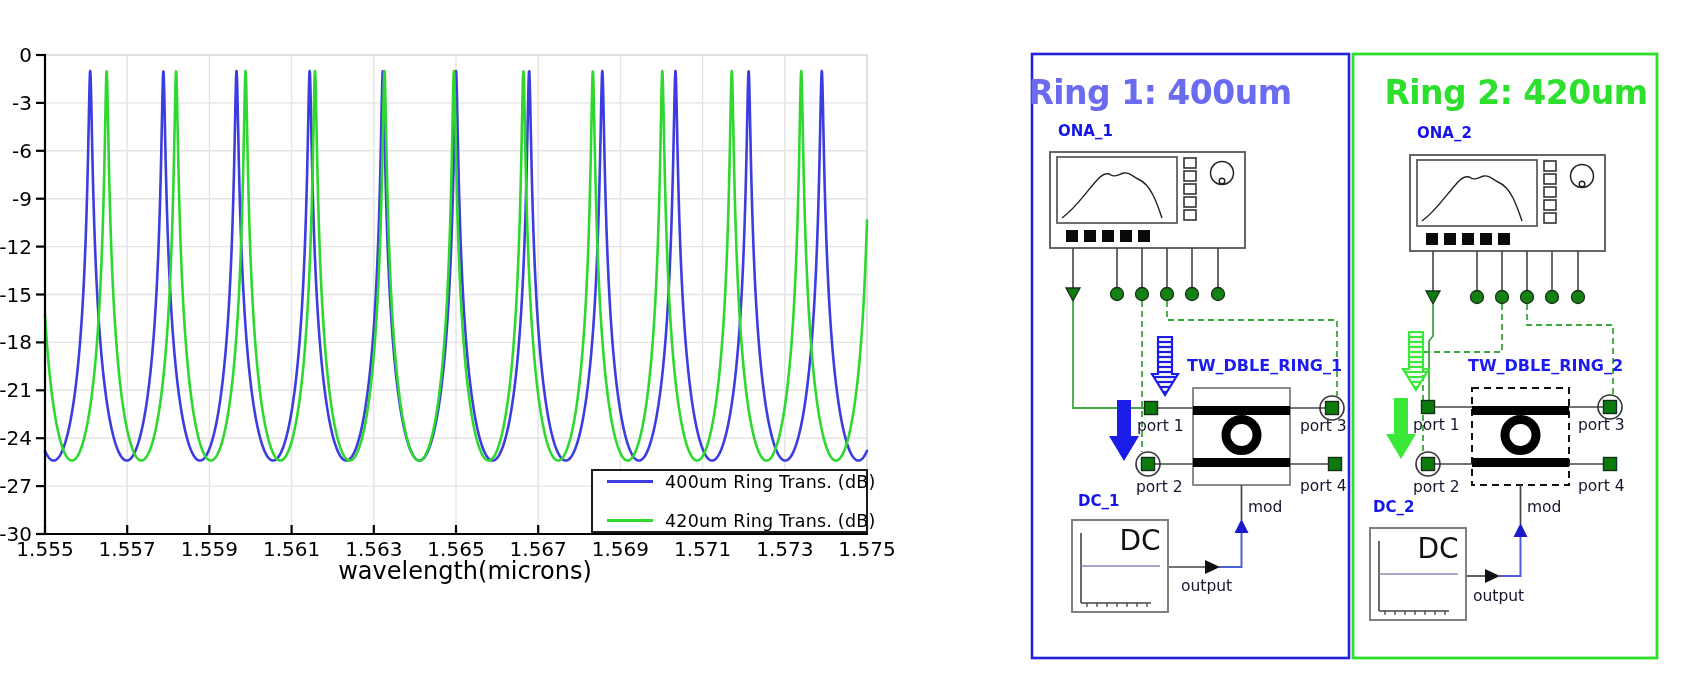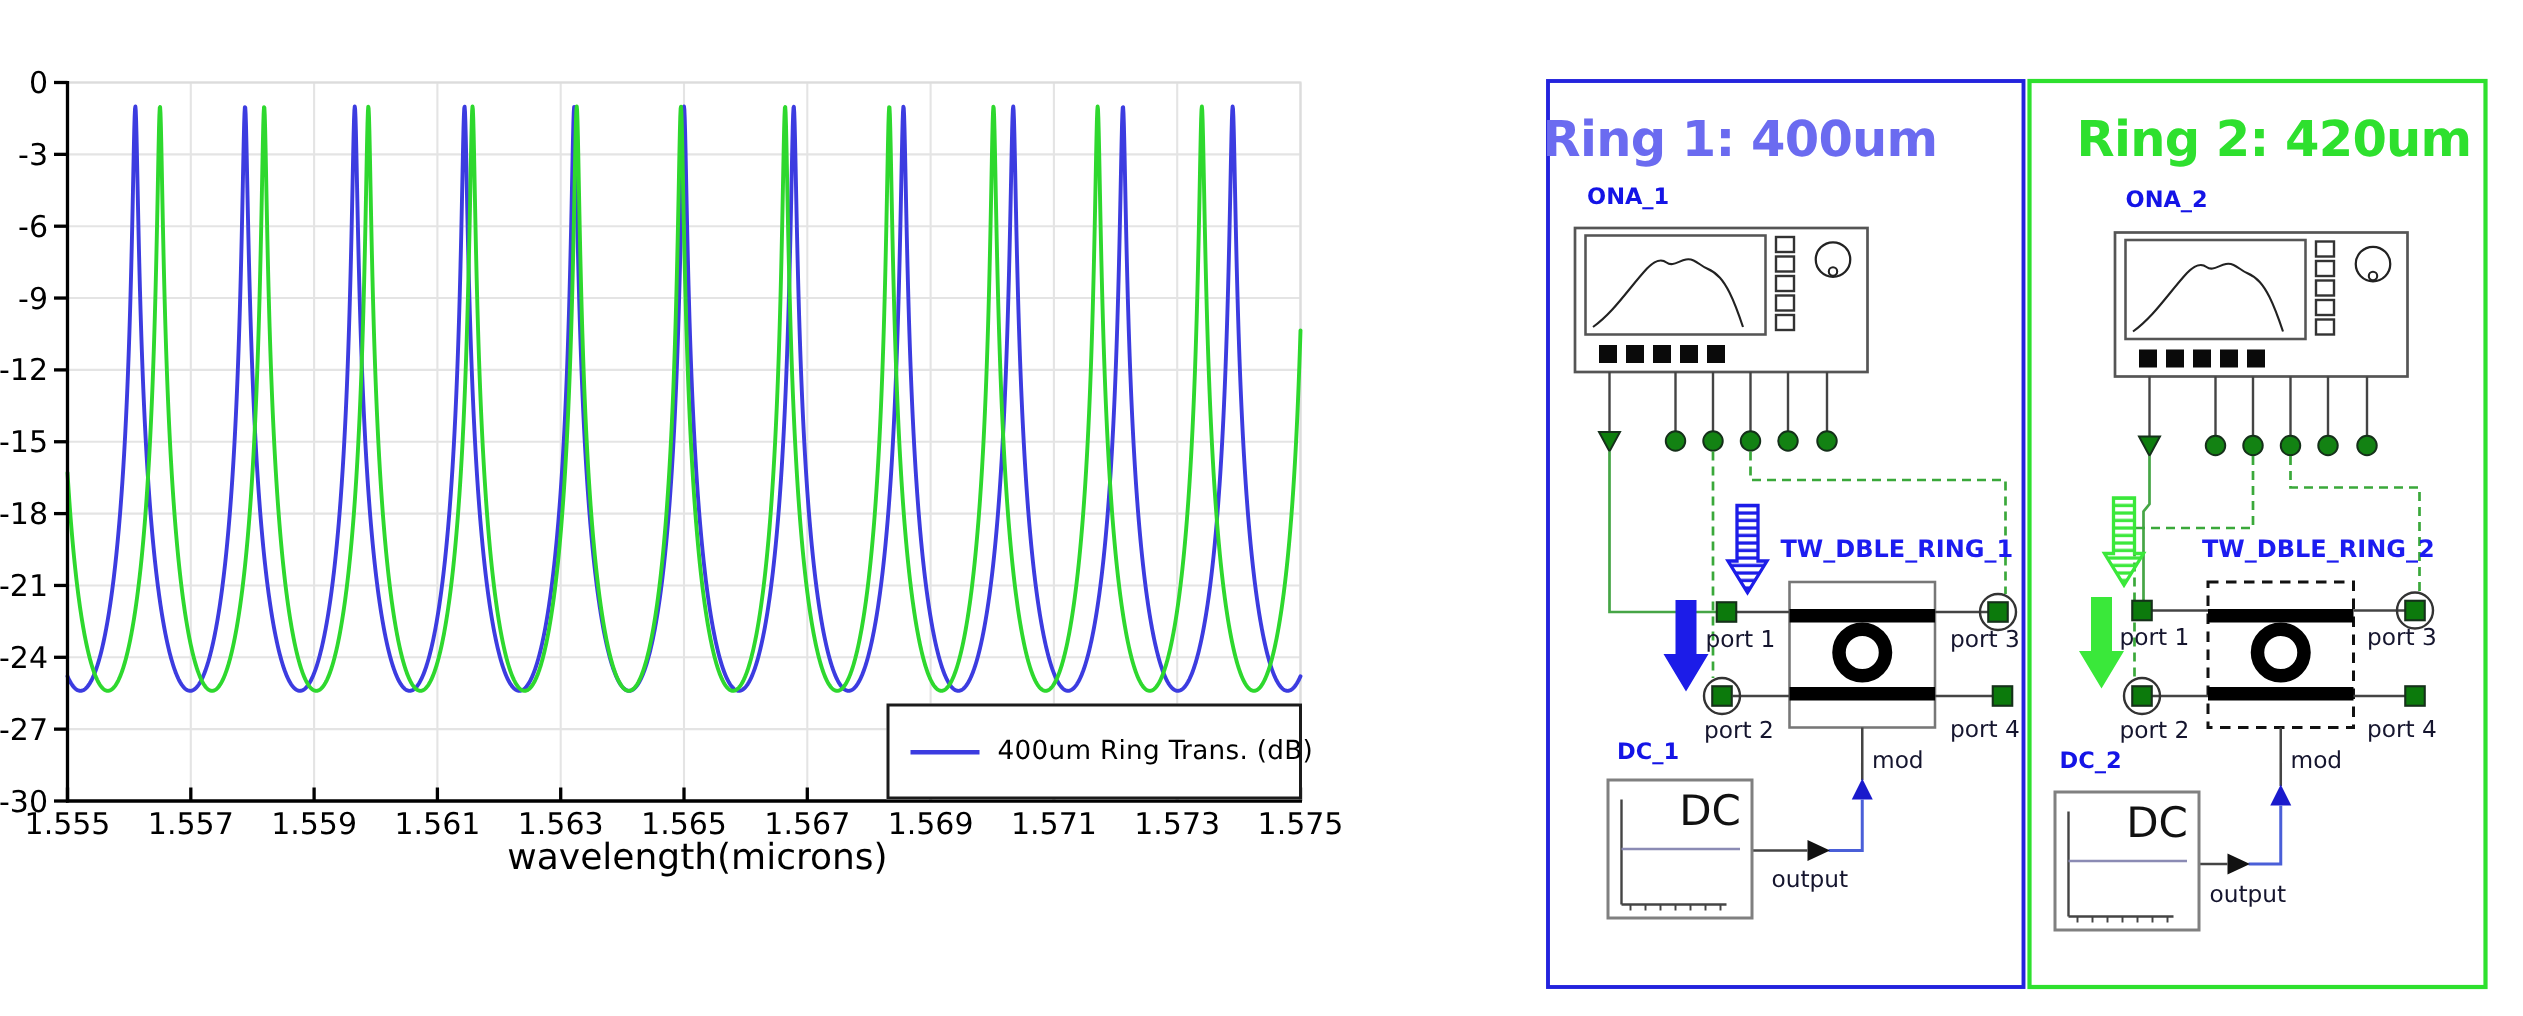--- a/index.html
+++ b/index.html
@@ -99,20 +99,24 @@
         <text x="32" y="493.1" text-anchor="end" font-size="20px" fill="#000">-27</text>
         <line x1="36" y1="534" x2="45" y2="534" stroke="#000" stroke-width="2.2"></line>
         <text x="32" y="541" text-anchor="end" font-size="20px" fill="#000">-30</text>
         <text x="465" y="579" text-anchor="middle" font-size="24px" fill="#000">wavelength(microns)</text>
       </svg>
     <div id="legend">
       <div class="legend-row">
         <div class="legend-swatch" id="sw0" style="background: rgb(60, 60, 224);"></div>
         <span class="legend-label">400um Ring Trans. (dB)</span>
       </div>
+      <div class="legend-row">
+        <div class="legend-swatch" id="sw1" style="background: rgb(46, 216, 46);"></div>
+        <span class="legend-label">420um Ring Trans. (dB)</span>
+      </div>
     </div>
   </div>
 
   <svg id="diagram-svg" width="752" height="647" viewBox="930 30 752 647">
     <defs>
       <pattern id="hatch1" width="6" height="5" patternUnits="userSpaceOnUse">
         <line x1="0" y1="2" x2="6" y2="2" stroke-width="2.2" stroke="#1c1ce8"></line>
       </pattern>
       <pattern id="hatch2" width="6" height="5" patternUnits="userSpaceOnUse">
         <line x1="0" y1="2" x2="6" y2="2" stroke-width="2.2" stroke="#3ae83a"></line>

